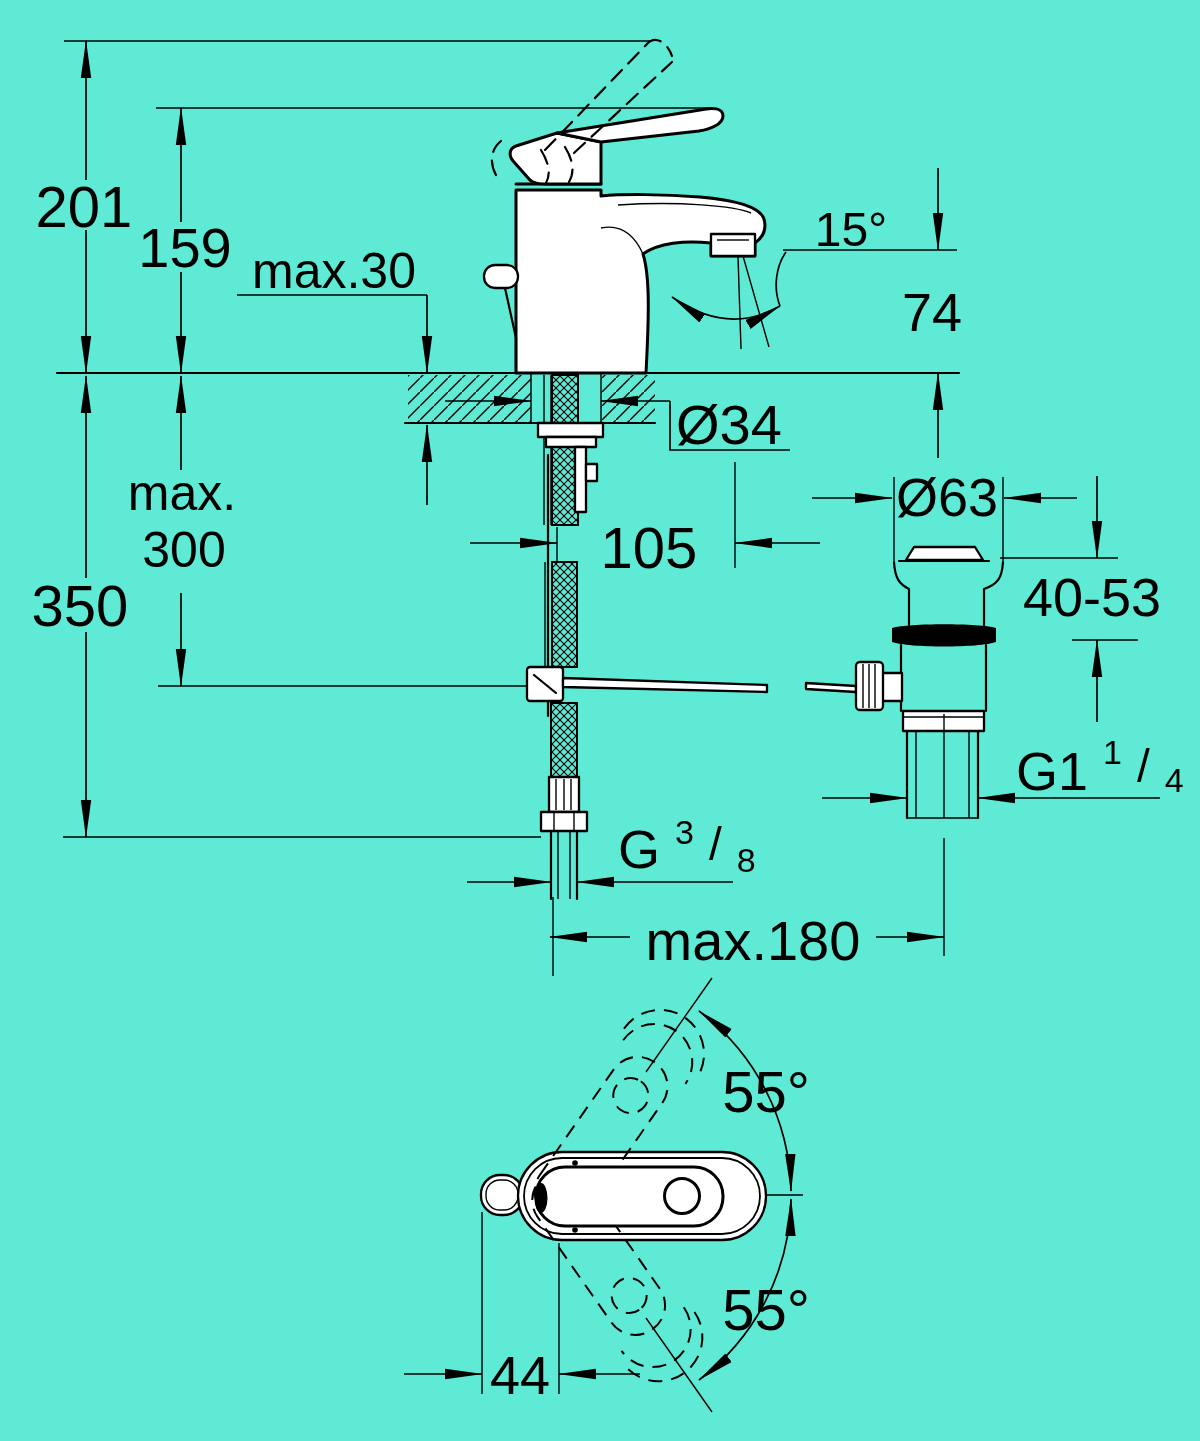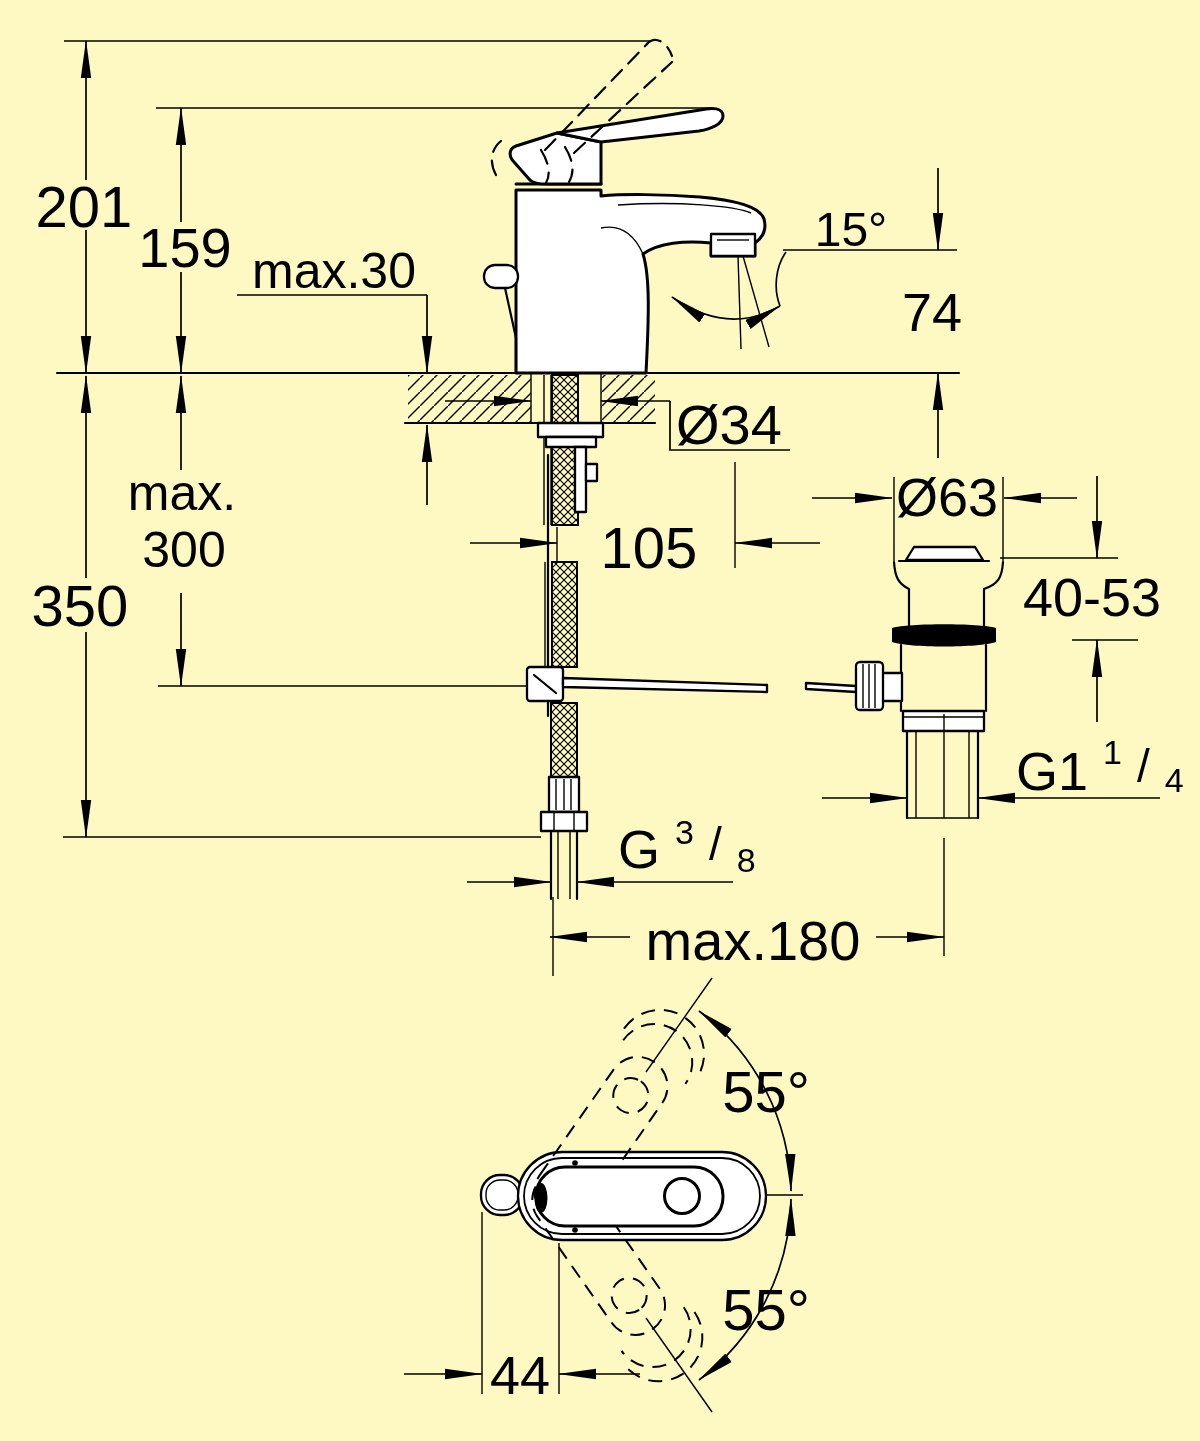--- a/index.html
+++ b/index.html
@@ -1,16 +1,16 @@
 <!DOCTYPE html>
 <html><head>
 <meta charset="utf-8">
 <style>
   html,body{margin:0;padding:0;background:#fff;}
-  .stage{position:relative;width:1200px;height:1441px;background:#fef9c3;overflow:hidden;}
+  .stage{position:relative;width:1200px;height:1441px;background:#5eead4;overflow:hidden;}
   svg{display:block}
   
   .s3{stroke:#000;stroke-width:3;fill:none;stroke-linecap:round;stroke-linejoin:round}
   .s2{stroke:#000;stroke-width:2.2;fill:none;stroke-linecap:round;stroke-linejoin:round}
   .d {stroke:#000;stroke-width:1.7;fill:none;stroke-linecap:butt}
   .t {stroke:#000;stroke-width:1.4;fill:none;stroke-linecap:butt}
   .t2{stroke:#000;stroke-width:1.8;fill:none}
   .f {fill:#fff;stroke:#000;stroke-width:3;stroke-linejoin:round}
   .f2{fill:#fff;stroke:#000;stroke-width:2.3;stroke-linejoin:round}
   .blk{fill:#000;stroke:none}

